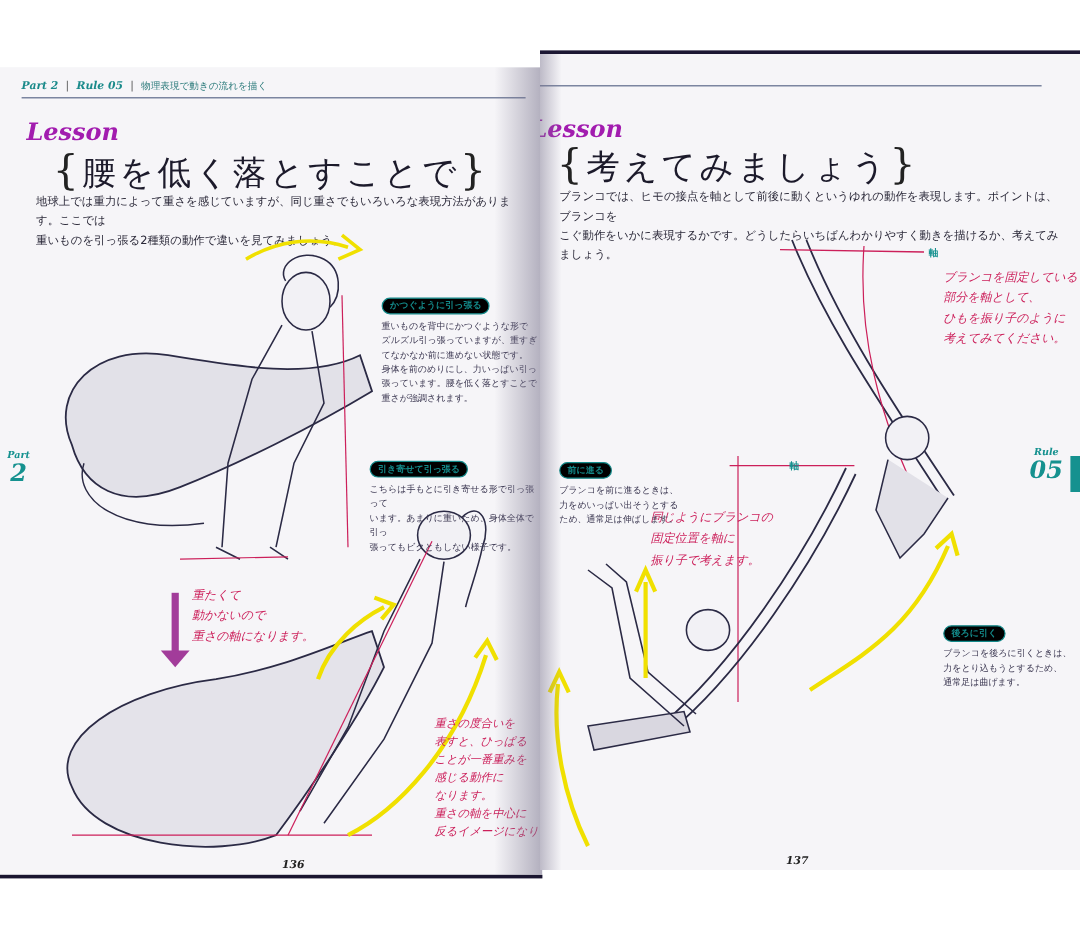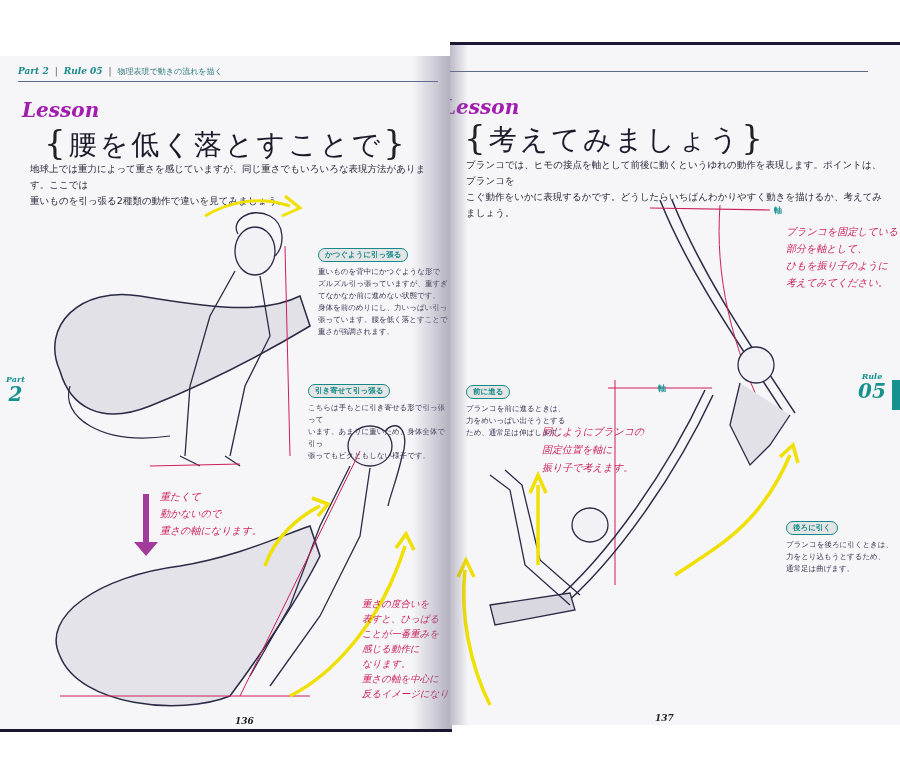--- a/index.html
+++ b/index.html
@@ -12,21 +12,21 @@
   .header{position:absolute;left:18px;top:10px;font-size:9px;color:#1a8a8a;font-style:italic;font-weight:bold;white-space:nowrap;}
   .header .sep{color:#555;margin:0 6px;font-style:normal;font-weight:normal;}
   .header .chap{font-style:normal;font-weight:normal;color:#2a7a7a;font-size:8px;}
   .header-rule{position:absolute;left:18px;top:25px;width:420px;height:1px;background:#5c6a8a;}
   .header-rule-r{position:absolute;left:0;top:26px;width:418px;height:1px;background:#5c6a8a;}
   .lesson{position:absolute;font-family:"DejaVu Serif",serif;font-style:italic;font-weight:bold;color:#a21caf;font-size:20px;}
   .title{position:absolute;font-size:28px;color:#1c1a2b;letter-spacing:3px;white-space:nowrap;font-family:"DejaVu Serif",serif;}
   .title .brace{font-size:34px;font-weight:100;color:#222;}
   .intro{position:absolute;font-size:9.5px;line-height:16px;color:#2a2838;font-family:"DejaVu Sans",sans-serif;}
   .callout{position:absolute;font-family:"DejaVu Sans",sans-serif;}
-  .tag{display:inline-block;border:1.5px solid #138a8a;border-radius:10px;padding:1px 6px;font-size:7.5px;color:#138a8a;font-weight:bold;background:#e5e5e5;}
+  .tag{display:inline-block;border:1.5px solid #138a8a;border-radius:10px;padding:1px 6px;font-size:7.5px;color:#138a8a;font-weight:bold;background:#000000;}
   .callout p{margin:4px 0 0 0;font-size:7.5px;line-height:12px;color:#3a3650;}
   .hand{position:absolute;color:#cc1f5a;font-size:11px;line-height:17px;font-family:"DejaVu Sans",sans-serif;font-style:italic;white-space:pre;}
   .side-tab{position:absolute;text-align:center;color:#15918f;font-style:italic;font-weight:bold;}
   .side-tab .small{font-size:8px;display:block;}
   .side-tab .big{font-size:20px;display:block;line-height:20px;}
   .tab-bar{position:absolute;background:#15918f;}
   .pageno{position:absolute;font-size:9px;font-style:italic;font-weight:bold;color:#222;}
   .axis-label{position:absolute;font-size:8px;color:#15918f;font-family:"DejaVu Sans",sans-serif;font-weight:bold;}
   svg.art{position:absolute;left:0;top:0;}
 </style>

